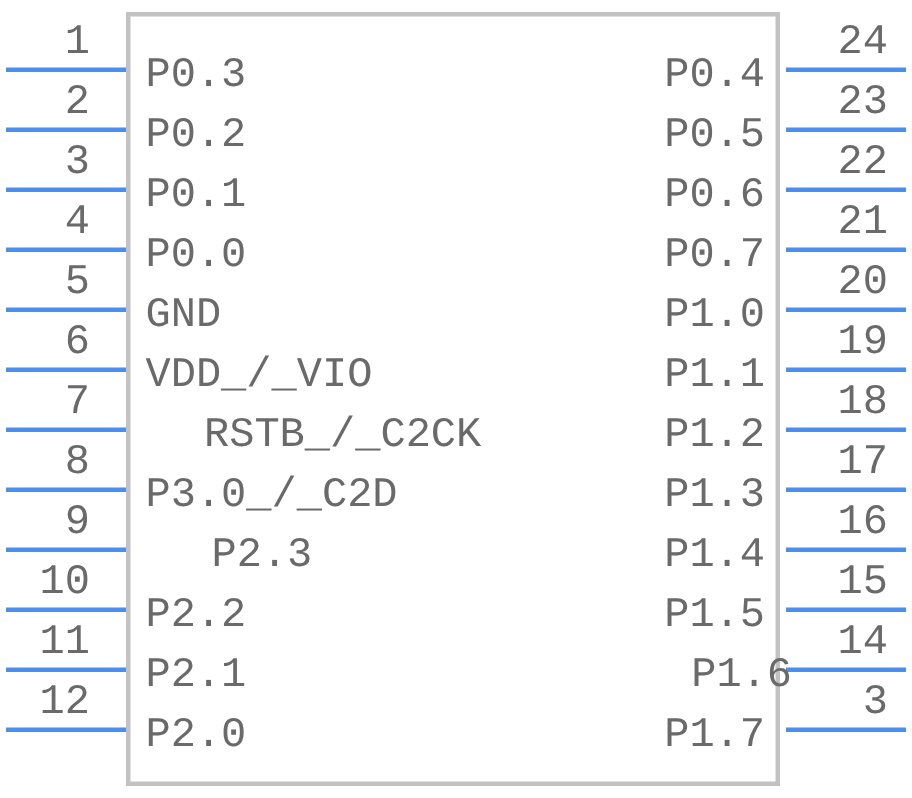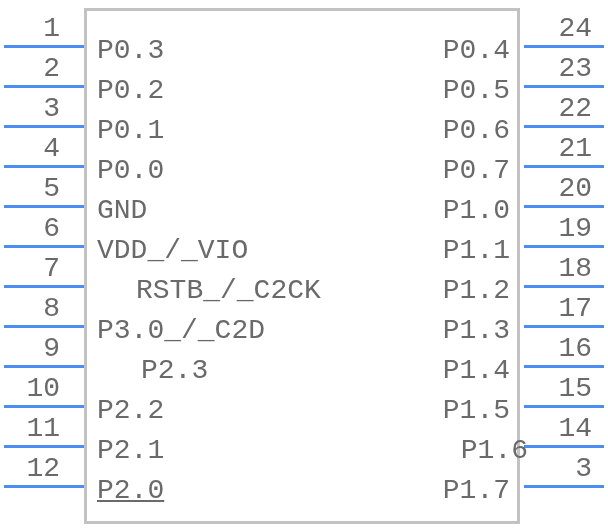--- a/index.html
+++ b/index.html
@@ -52,21 +52,21 @@
       <div class="pin-num left" style="left: 0px; top: 335px;">9</div>
       <div class="pin-label left" style="left: 97px; top: 357px; margin-left: 44px;">P2.3</div>
       <div class="pin-line" style="left: 4px; width: 80px; top: 405px;"></div>
       <div class="pin-num left" style="left: 0px; top: 375px;">10</div>
       <div class="pin-label left" style="left: 97px; top: 397px;">P2.2</div>
       <div class="pin-line" style="left: 4px; width: 80px; top: 445px;"></div>
       <div class="pin-num left" style="left: 0px; top: 415px;">11</div>
       <div class="pin-label left" style="left: 97px; top: 437px;">P2.1</div>
       <div class="pin-line" style="left: 4px; width: 80px; top: 485px;"></div>
       <div class="pin-num left" style="left: 0px; top: 455px;">12</div>
-      <div class="pin-label left" style="left: 97px; top: 477px; text-decoration: underline;">P2.0</div>
+      <div class="pin-label left" style="left: 97px; top: 477px;">P2.0</div>
       <div class="pin-line" style="left: 524px; width: 80px; top: 45px;"></div>
       <div class="pin-num right" style="left: 532px; top: 15px;">24</div>
       <div class="pin-label right" style="right: 98px; top: 37px; text-align: center;">P0.4</div>
       <div class="pin-line" style="left: 524px; width: 80px; top: 85px;"></div>
       <div class="pin-num right" style="left: 532px; top: 55px;">23</div>
       <div class="pin-label right" style="right: 98px; top: 77px; margin-left: 40px;">P0.5</div>
       <div class="pin-line" style="left: 524px; width: 80px; top: 125px;"></div>
       <div class="pin-num right" style="left: 532px; top: 95px;">22</div>
       <div class="pin-label right" style="right: 98px; top: 117px; text-align: right;">P0.6</div>
       <div class="pin-line" style="left: 524px; width: 80px; top: 165px;"></div>

